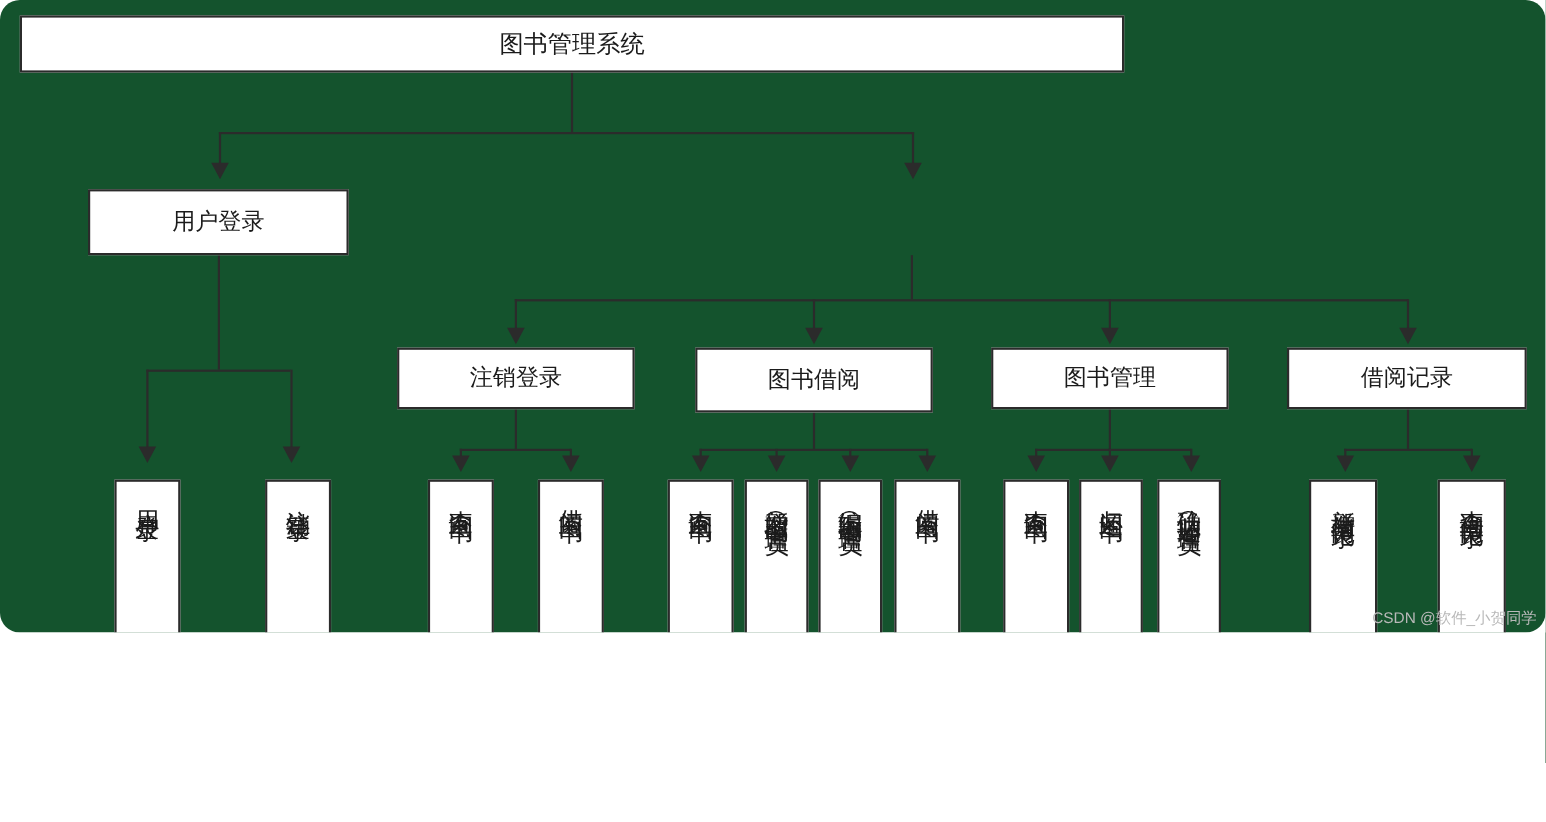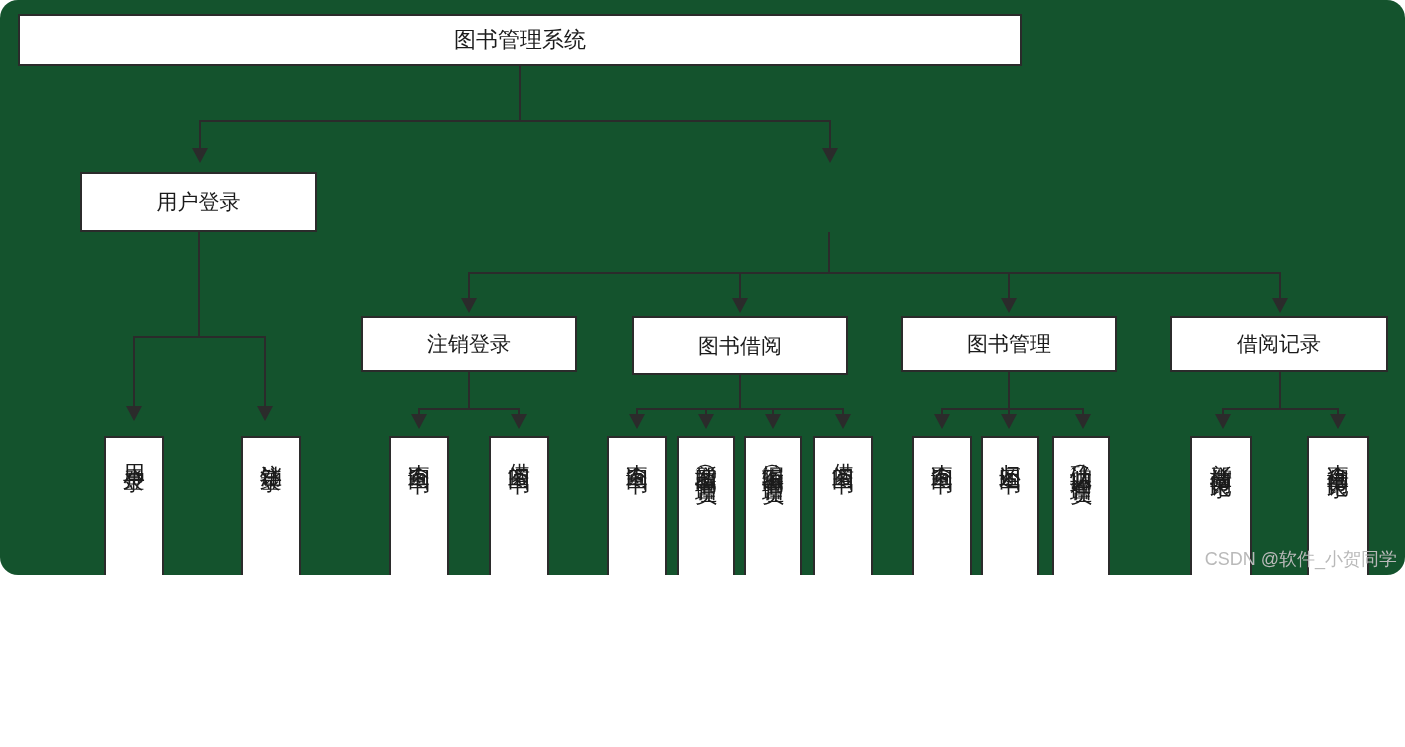--- a/index.html
+++ b/index.html
@@ -69,21 +69,21 @@
     border-left: 8px solid transparent;
     border-right: 8px solid transparent;
     border-top: 15px solid #2b2b2b;
     z-index: 2;
   }
   
   #watermark {
     position: absolute;
     right: 8px;
     bottom: 4px;
-    font-size: 18px;
+    font-size: 14px;
     color: #b9b9b9;
     white-space: nowrap;
     z-index: 5;
   }
 </style>
 </head>
 <body>
 
 <div id="canvas">
 
@@ -156,21 +156,21 @@
 
   <div class="node horiz" style="left:361px; top:316px; width:216px; height:56px;">
     <span class="label">注销登录</span>
   </div>
   <div class="node horiz" style="left:632px; top:316px; width:216px; height:59px;">
     <span class="label">图书借阅</span>
   </div>
   <div class="node horiz" style="left:901px; top:316px; width:216px; height:56px;">
     <span class="label">图书管理</span>
   </div>
-  <div class="node horiz" style="left:1170px; top:316px; width:218px; height:56px;">
+  <div class="node horiz" style="left:1170px; top:316px; width:218px; height:56px;font-family:Liberation Serif, serif;">
     <span class="label">借阅记录</span>
   </div>
 
   <div class="node vert" style="left:104px; top:436px; width:60px; height:297px;">
     <span class="label">用户登录</span>
   </div>
   <div class="node vert" style="left:241px; top:436px; width:60px; height:297px;">
     <span class="label">注销登录</span>
   </div>
 

